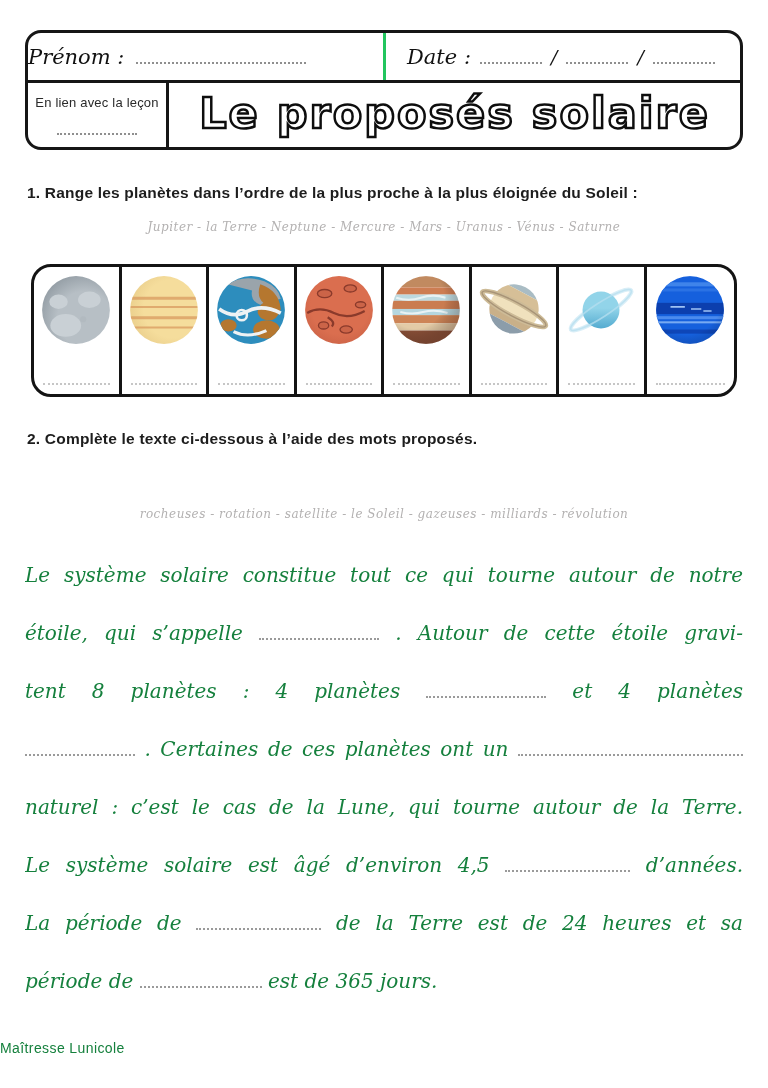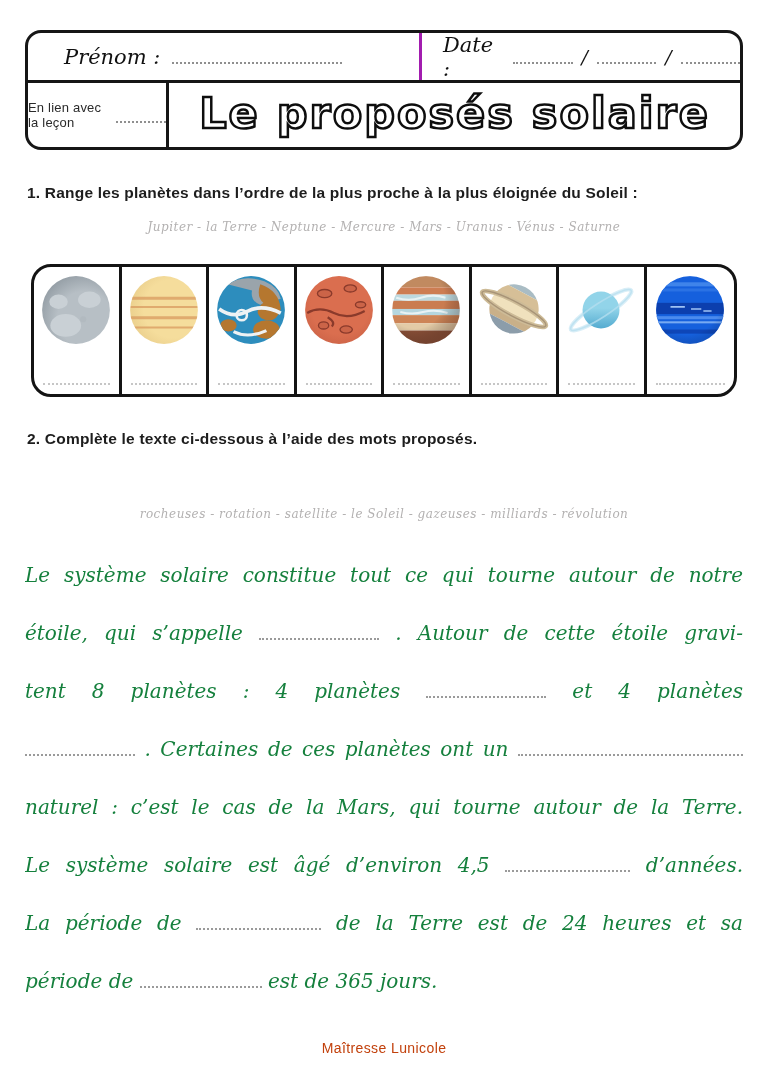--- a/index.html
+++ b/index.html
@@ -2,24 +2,24 @@
 <html><head>
 <meta charset="utf-8">
 <style>
   html,body{margin:0;padding:0;background:#ffffff;}
   body{width:768px;height:1088px;font-family:"Liberation Sans",sans-serif;color:#1f1f1f;}
   .page{position:relative;width:768px;height:1088px;background:#fff;overflow:hidden;}
 
   
   .header-box{position:absolute;left:25px;top:30px;width:712px;border:3px solid #161616;border-radius:16px;overflow:hidden;background:#fff;}
   .hrow1{display:flex;height:47px;border-bottom:3px solid #161616;}
-  .cell-prenom{flex:0 0 355px;border-right:3px solid #a21caf;display:flex;align-items:center;padding-left:36px;gap:12px;}
+  .cell-prenom{flex:0 0 355px;border-right:3px solid #22c55e;display:flex;align-items:center;gap:12px;}
   .cell-date{flex:1;display:flex;align-items:center;padding-left:21px;gap:9px;}
   .hrow2{display:flex;height:64px;}
-  .cell-lesson{flex:0 0 138px;border-right:3px solid #161616;display:flex;flex-direction:row;align-items:center;justify-content:center;gap:10px;}
+  .cell-lesson{flex:0 0 138px;border-right:3px solid #161616;display:flex;flex-direction:column;align-items:center;justify-content:center;gap:10px;}
   .lesson-text{font-size:13px;color:#2a2a2a;letter-spacing:.2px;}
   .cell-title{flex:1;display:flex;align-items:center;justify-content:center;}
   .cursive{font-family:"DejaVu Serif",serif;font-style:italic;}
   .hlabel{font-size:21px;color:#111;}
   .dotline{display:inline-block;border-bottom:2px dotted #8f8f8f;height:13px;}
   .w170{width:170px;} .w62{width:62px;} .w80{width:80px;}
   .slash{font-family:"DejaVu Serif",serif;font-style:italic;font-size:19px;color:#111;}
   .big-title{font-family:"DejaVu Sans",sans-serif;font-size:43px;font-weight:900;letter-spacing:2px;color:#fff;
     -webkit-text-stroke:2.5px #0d0d0d;text-shadow:0 0 0 #0d0d0d;line-height:1;padding-bottom:4px;}
 
@@ -37,21 +37,21 @@
   .pcell:last-child{border-right:none;}
   .planet{width:76px;height:76px;display:block;}
   .pdots{position:absolute;bottom:9px;left:9px;right:9px;border-bottom:2px dotted #c6c6c6;height:0;}
 
   
   .filltext{position:absolute;left:25px;top:546px;width:718px;}
   .tline{height:58px;line-height:58px;font-family:"DejaVu Serif",serif;font-style:italic;font-size:20px;color:#15803d;overflow:hidden;white-space:nowrap;}
   .tline.just{text-align:justify;text-align-last:justify;}
   .blank{display:inline-block;border-bottom:2px dotted #9a9a9a;height:.85em;vertical-align:baseline;}
 
-  .footer{position:absolute;left:0;top:1040px;width:768px;text-align:center;font-size:14px;color:#c2410c;letter-spacing:.4px;}
+  .footer{position:absolute;left:0;top:1040px;width:768px;font-size:14px;color:#15803d;letter-spacing:.4px;}
 </style>
 </head>
 <body>
 
 <div class="page">
 
   <div class="header-box">
     <div class="hrow1">
       <div class="cell-prenom">
         <span class="cursive hlabel">Prénom :</span>
@@ -273,21 +273,21 @@
   </div>
 
   <div class="instr instr2">2. Complète le texte ci-dessous à l’aide des mots proposés.</div>
   <div class="wordbank wb2">rocheuses - rotation - satellite - le Soleil - gazeuses - milliards - révolution</div>
 
   <div class="filltext">
       <div class="tline just">Le système solaire constitue tout ce qui tourne autour de notre </div>
       <div class="tline just">étoile, qui s’appelle <span class="blank" style="width: 120px;"></span> . Autour de cette étoile gravi- </div>
       <div class="tline just">tent 8 planètes : 4 planètes <span class="blank" style="width: 120px;"></span> et 4 planètes </div>
       <div class="tline just"><span class="blank" style="width: 110px;"></span> . Certaines de ces planètes ont un <span class="blank" style="width: 225px;"></span></div>
-      <div class="tline just">naturel : c’est le cas de la Mars, qui tourne autour de la Terre. </div>
+      <div class="tline just">naturel : c’est le cas de la Lune, qui tourne autour de la Terre. </div>
       <div class="tline just">Le système solaire est âgé d’environ 4,5 <span class="blank" style="width: 125px;"></span> d’années. </div>
       <div class="tline just">La période de <span class="blank" style="width: 125px;"></span> de la Terre est de 24 heures et sa </div>
       <div class="tline">période de <span class="blank" style="width: 122px;"></span> est de 365 jours. </div>
     </div>
 
   <div class="footer">Maîtresse Lunicole</div>
 
 </div>
 
 </body></html>

